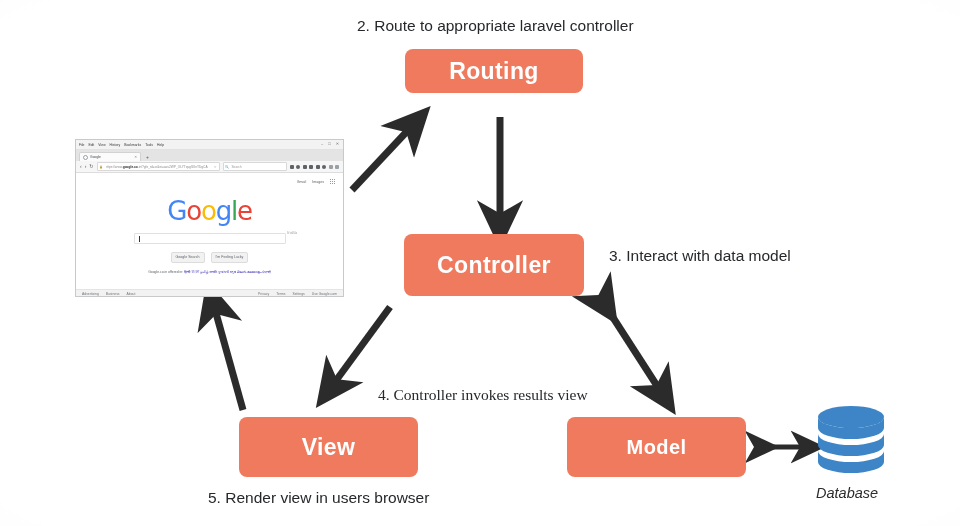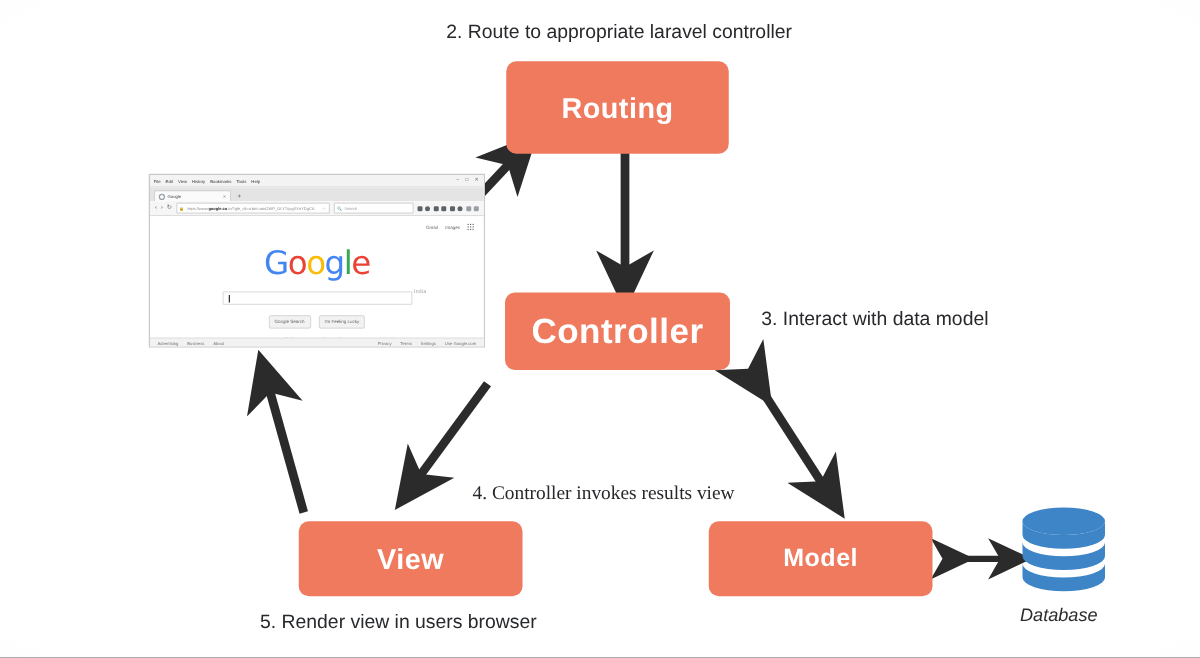--- a/index.html
+++ b/index.html
@@ -20,22 +20,22 @@
   .box{
     position:absolute;
     background:#ef7a5e;
     border-radius:8px;
     color:#ffffff;
     font-weight:bold;
     display:flex;align-items:center;justify-content:center;
     letter-spacing:.4px;
     box-shadow:0 0 0 0 rgba(0,0,0,0);
   }
-  #box-routing{left:405px;top:49px;width:178px;height:74px;font-size:23px;}
-  #box-controller{left:404px;top:234px;width:180px;height:62px;font-size:28px;}
+  #box-routing{left:405px;top:49px;width:178px;height:44px;font-size:23px;}
+  #box-controller{left:404px;top:234px;width:180px;height:62px;font-size:23px;}
   #box-view{left:239px;top:417px;width:179px;height:60px;font-size:23px;}
   #box-model{left:567px;top:417px;width:179px;height:60px;font-size:20px;}
 
   
   .lbl{
     position:absolute;
     color:#26282b;
     font-size:15.5px;
     white-space:nowrap;
   }
@@ -44,27 +44,26 @@
   #lbl-3{left:609px;top:247px;}
   #lbl-4{left:378px;top:386px;font-family:Liberation Serif, serif;}
   #lbl-5{left:208px;top:489px;}
   #lbl-db{left:816px;top:485px;font-size:14.5px;color:#2c2c2c;font-style:italic;}
 
   
   #arrows{position:absolute;left:0;top:0;width:960px;height:526px;}
 
   
   #browser{
-    position:absolute;left:75px;top:139px;width:269px;height:139px;
+    position:absolute;left:75px;top:139px;width:269px;height:158px;
     background:#ffffff;
     border:1px solid #c9c9c9;
     box-sizing:border-box;
     overflow:hidden;
     font-size:3px;
-    margin-left:44px;
   }
   #bmenu{
     height:9px;display:flex;align-items:center;gap:4px;
     padding:0 3px;color:#3a3a3a;font-size:3.4px;
     background:#f3f3f3;border-bottom:1px solid #e2e2e2;
     position:relative;
   }
   #bmenu .wbtns{position:absolute;right:4px;top:2px;display:flex;gap:5px;color:#6b6b6b;font-size:4px;line-height:4px;}
   #btabs{
     height:11px;background:#e4e4e4;display:flex;align-items:flex-end;gap:2px;padding:0 3px;

